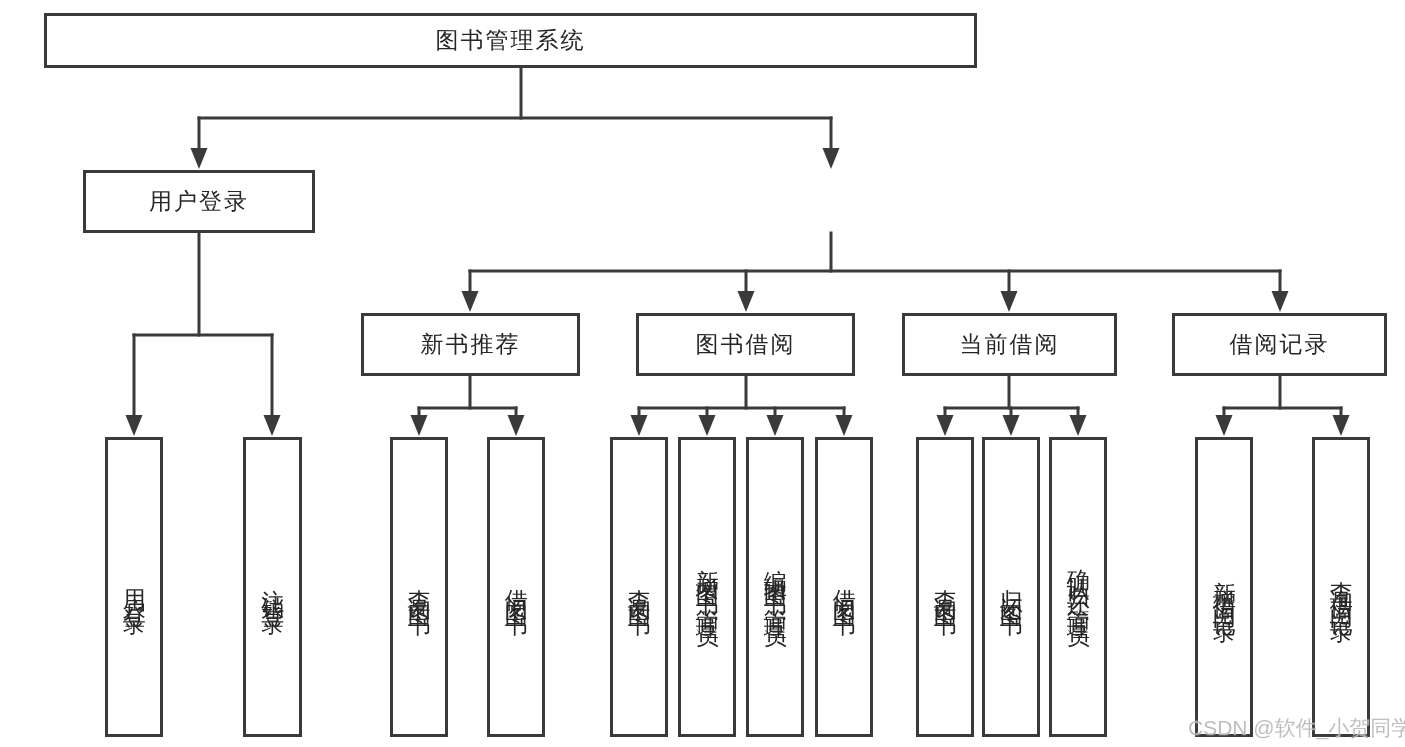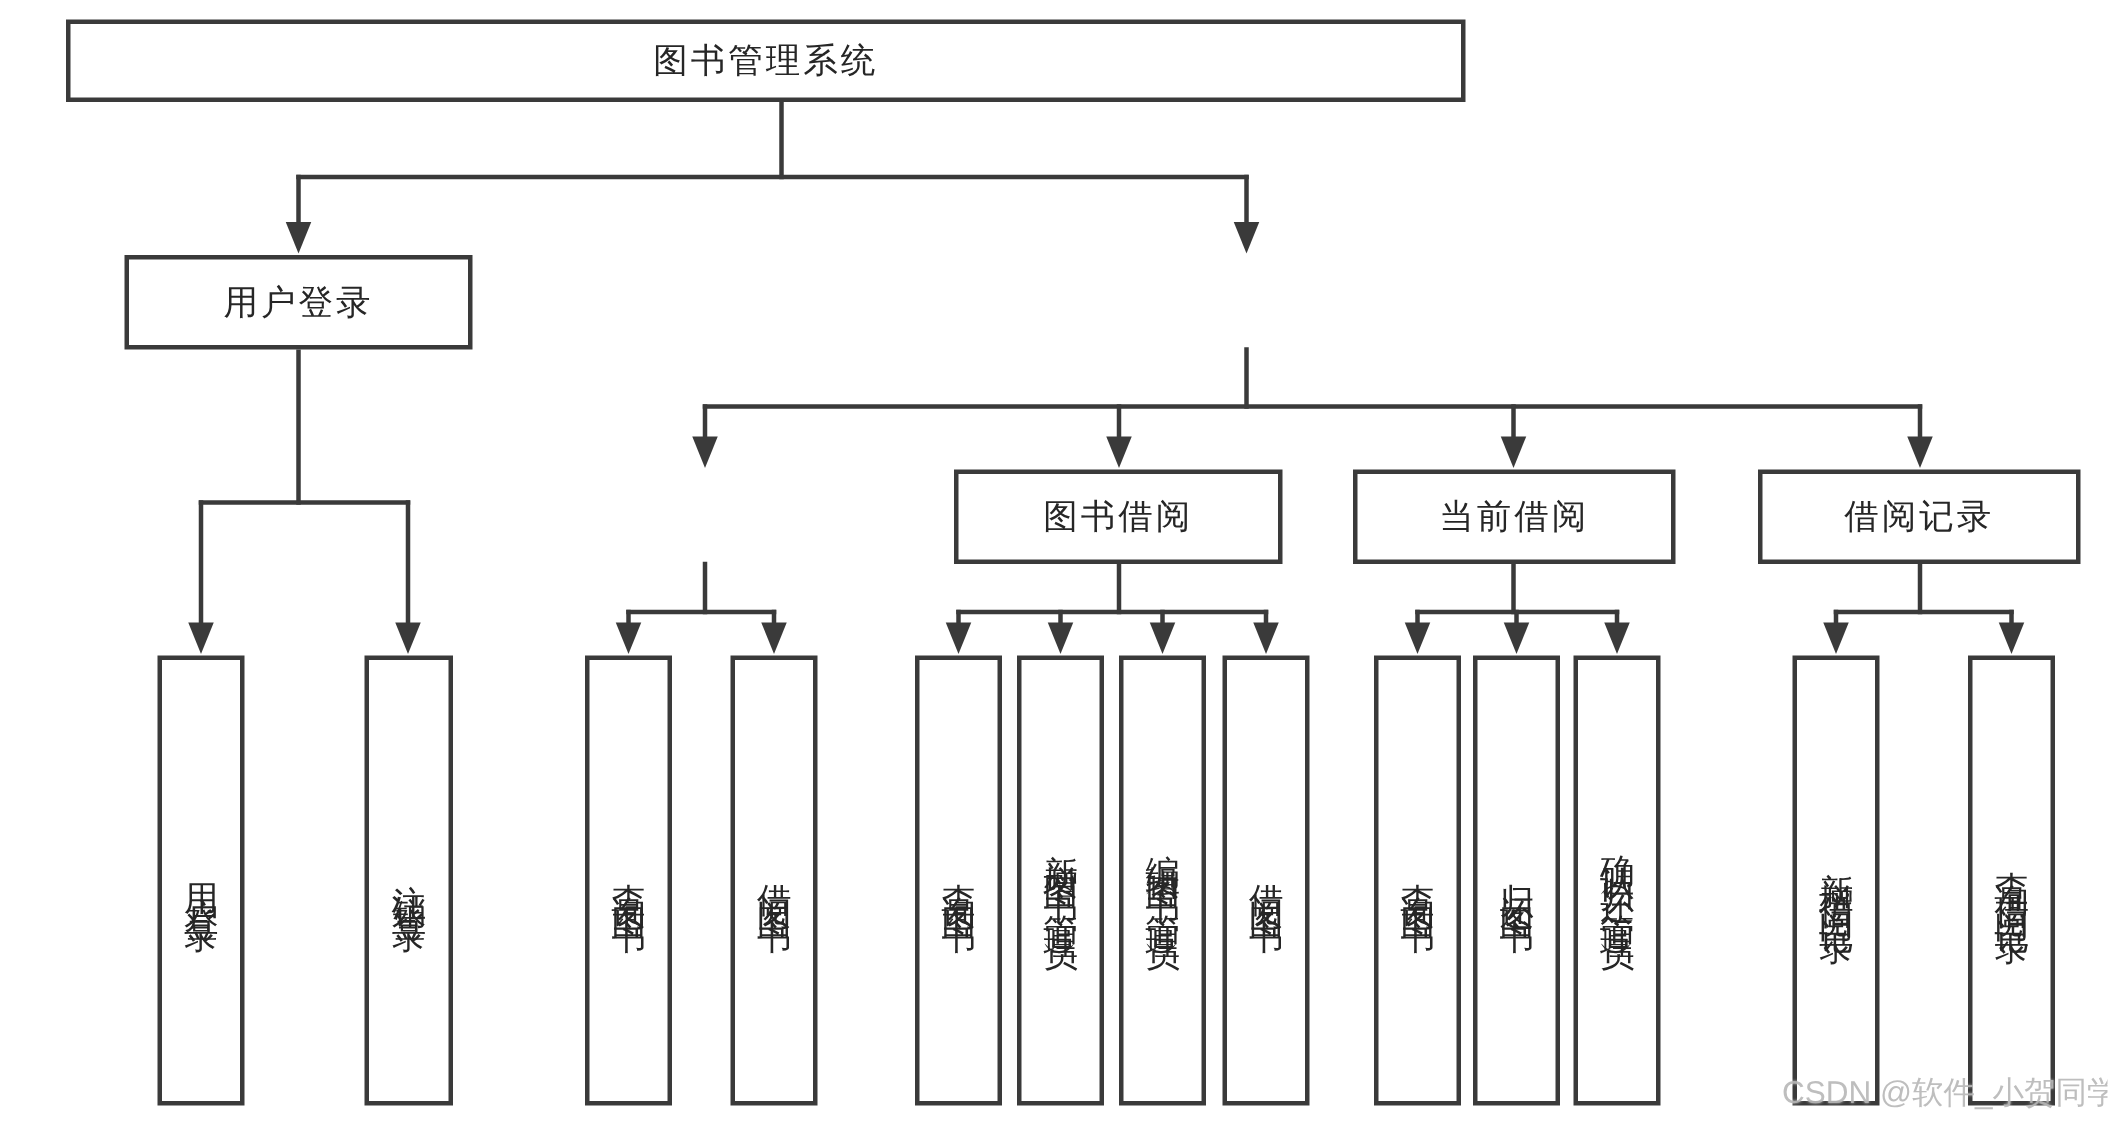--- a/index.html
+++ b/index.html
@@ -130,20 +130,21 @@
         <line x1="1224" y1="408" x2="1341" y2="408"></line>
         <line x1="1224" y1="408" x2="1224" y2="421"></line>
         <polygon points="1215.5,415 1232.5,415 1224,436"></polygon>
         <line x1="1341" y1="408" x2="1341" y2="421"></line>
         <polygon points="1332.5,415 1349.5,415 1341,436"></polygon>
       </g>
     </svg>
   <div class="watermark">CSDN @软件_小贺同学</div>
 <div class="node horiz" style="left: 20px; top: 13px; width: 933px; height: 55px; margin-left: 24px;">图书管理系统</div>
     <div class="node horiz" style="left: 83px; top: 170px; width: 232px; height: 63px;">用户登录</div>
+    <div class="node horiz" style="left: 361px; top: 313px; width: 219px; height: 63px;">新书推荐</div>
     <div class="node horiz" style="left: 636px; top: 313px; width: 219px; height: 63px;">图书借阅</div>
     <div class="node horiz" style="left: 902px; top: 313px; width: 215px; height: 63px;">当前借阅</div>
     <div class="node horiz" style="left: 1172px; top: 313px; width: 215px; height: 63px;">借阅记录</div>
     <div class="node vert" style="left: 105px; top: 437px; width: 58px; height: 300px;">用户登录</div>
     <div class="node vert" style="left: 243px; top: 437px; width: 59px; height: 300px;">注销登录</div>
     <div class="node vert" style="left: 390px; top: 437px; width: 58px; height: 300px;">查询图书</div>
     <div class="node vert" style="left: 487px; top: 437px; width: 58px; height: 300px;">借阅图书</div>
     <div class="node vert" style="left: 610px; top: 437px; width: 58px; height: 300px;">查询图书</div>
     <div class="node vert" style="left: 678px; top: 437px; width: 58px; height: 300px;">新增图书（管理员）</div>
     <div class="node vert" style="left: 746px; top: 437px; width: 58px; height: 300px;">编辑图书（管理员）</div>

